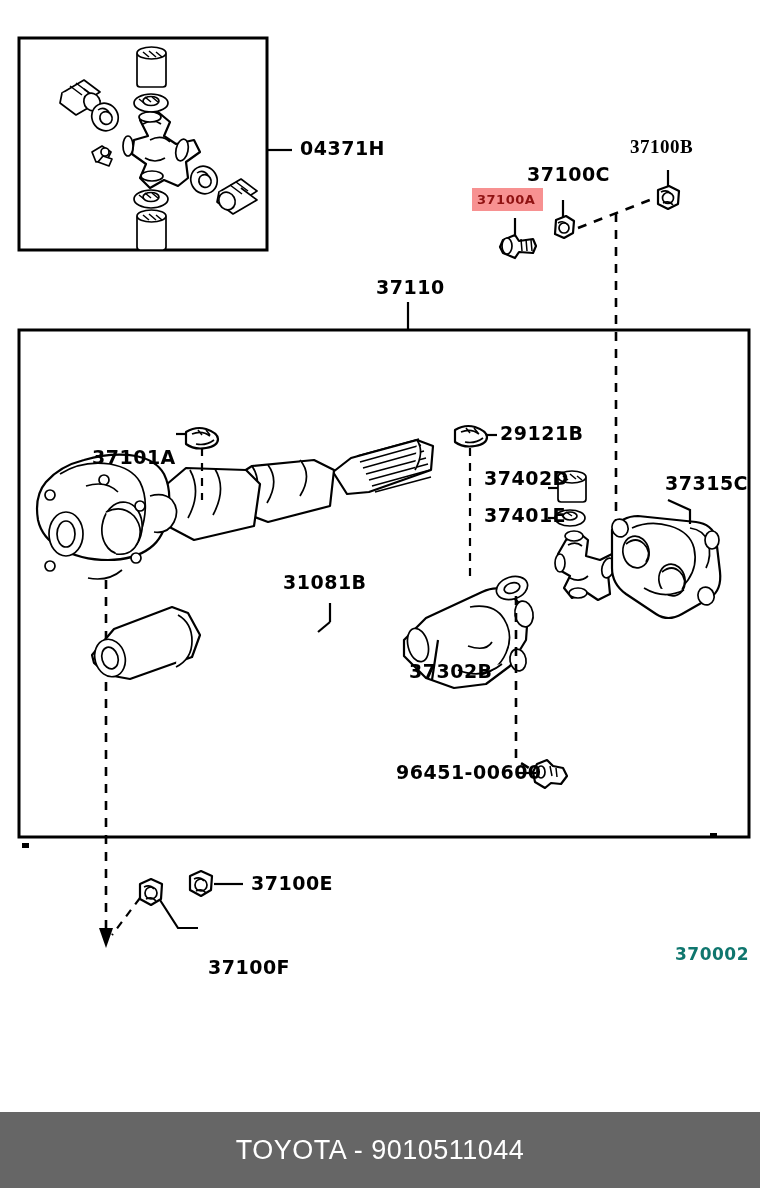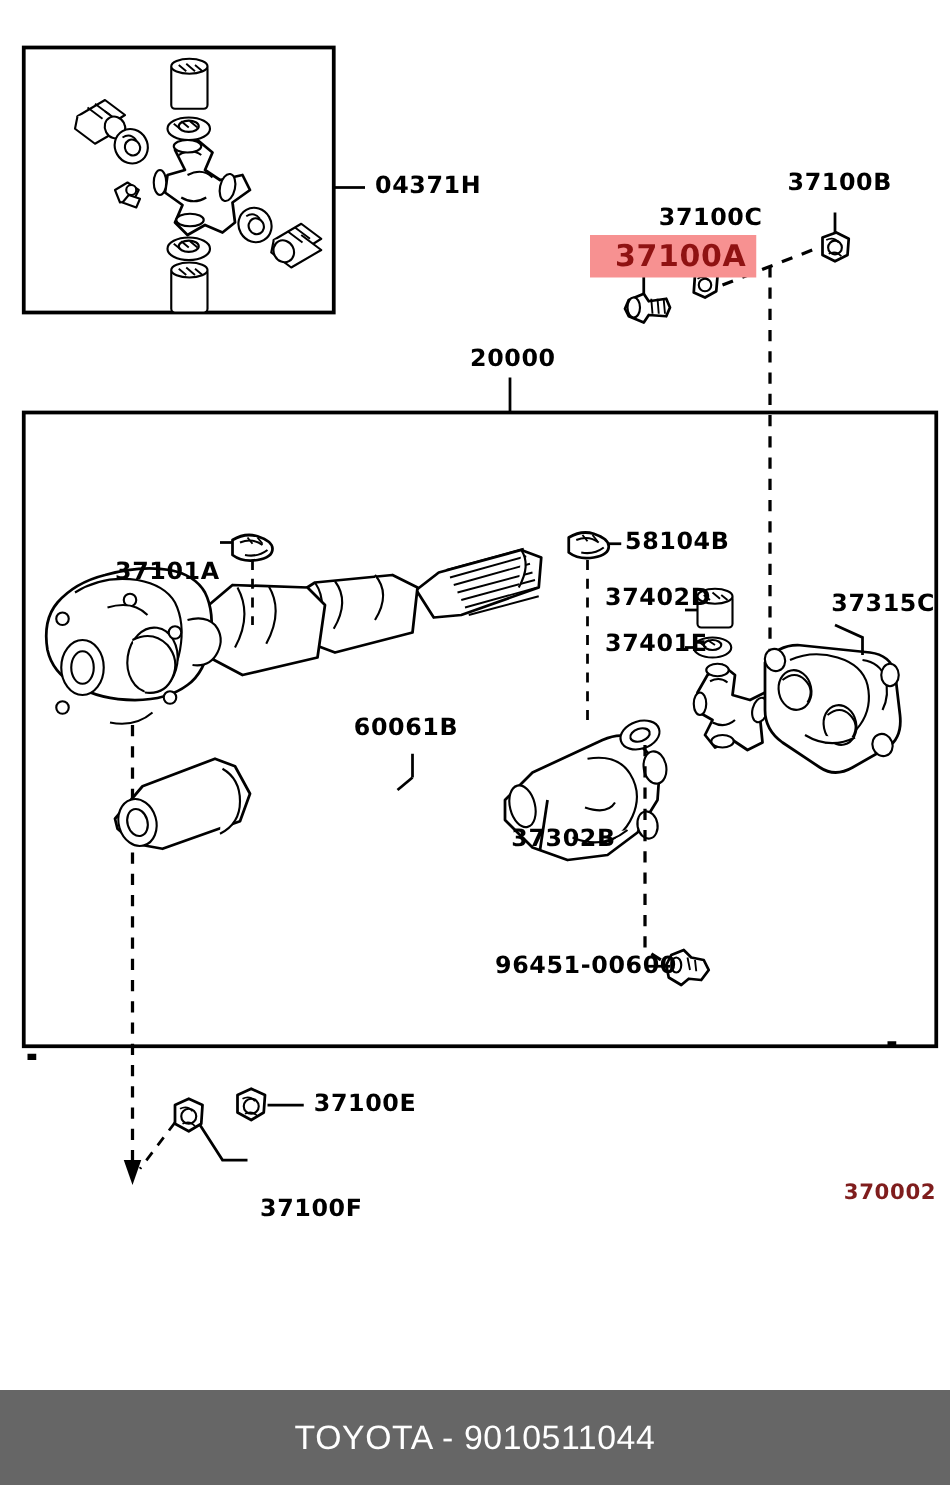--- a/index.html
+++ b/index.html
@@ -37,32 +37,32 @@
     color: #000000;
     white-space: nowrap;
     line-height: 1;
   }
   .highlight-label {
     position: absolute;
     background: #f79191;
     color: #8f1212;
     font-family: "DejaVu Sans", sans-serif;
     font-weight: bold;
-    font-size: 24px;
+    font-size: 13px;
     letter-spacing: 0.5px;
-    padding: 5px 8px 5px 20px;
+    padding: 5px 8px 5px 5px;
     white-space: nowrap;
     line-height: 1;
   }
   .diagnum {
     position: absolute;
     font-family: "DejaVu Sans", sans-serif;
     font-weight: bold;
     font-size: 17px;
-    color: #7f1d1d;
+    color: #0f766e;
     letter-spacing: 0.5px;
   }
   #footer {
     position: absolute;
     left: 0;
     top: 1112px;
     width: 760px;
     height: 76px;
     background: #666666;
     display: flex;
@@ -354,35 +354,35 @@
     </g>
 
   </svg>
 
   <div class="plabel" style="left:300px; top:139px;">04371H</div>
 
   <div class="highlight-label" style="left:472px; top:188px;">37100A</div>
 
   <div class="plabel" style="left:527px; top:165px;">37100C</div>
 
-  <div class="plabel" style="left:630px; top:137px;">37100B</div>
-
-  <div class="plabel" style="left:376px; top:278px;">20000</div>
+  <div class="plabel" style="left:630px; top:137px;font-family:Liberation Serif, serif;">37100B</div>
+
+  <div class="plabel" style="left:376px; top:278px;">37110</div>
 
   <div class="plabel" style="left:92px; top:448px;">37101A</div>
 
-  <div class="plabel" style="left:500px; top:424px;">58104B</div>
+  <div class="plabel" style="left:500px; top:424px;">29121B</div>
 
   <div class="plabel" style="left:484px; top:469px;">37402D</div>
 
   <div class="plabel" style="left:484px; top:506px;">37401E</div>
 
   <div class="plabel" style="left:665px; top:474px;">37315C</div>
 
-  <div class="plabel" style="left:283px; top:573px;">60061B</div>
+  <div class="plabel" style="left:283px; top:573px;">31081B</div>
 
   <div class="plabel" style="left:409px; top:662px;">37302B</div>
 
   <div class="plabel" style="left:396px; top:763px;">96451-00600</div>
 
   <div class="plabel" style="left:251px; top:874px;">37100E</div>
 
   <div class="plabel" style="left:208px; top:918px;margin-top:40px;">37100F</div>
 
   <div class="diagnum" style="left:675px; top:944px;">370002</div>

